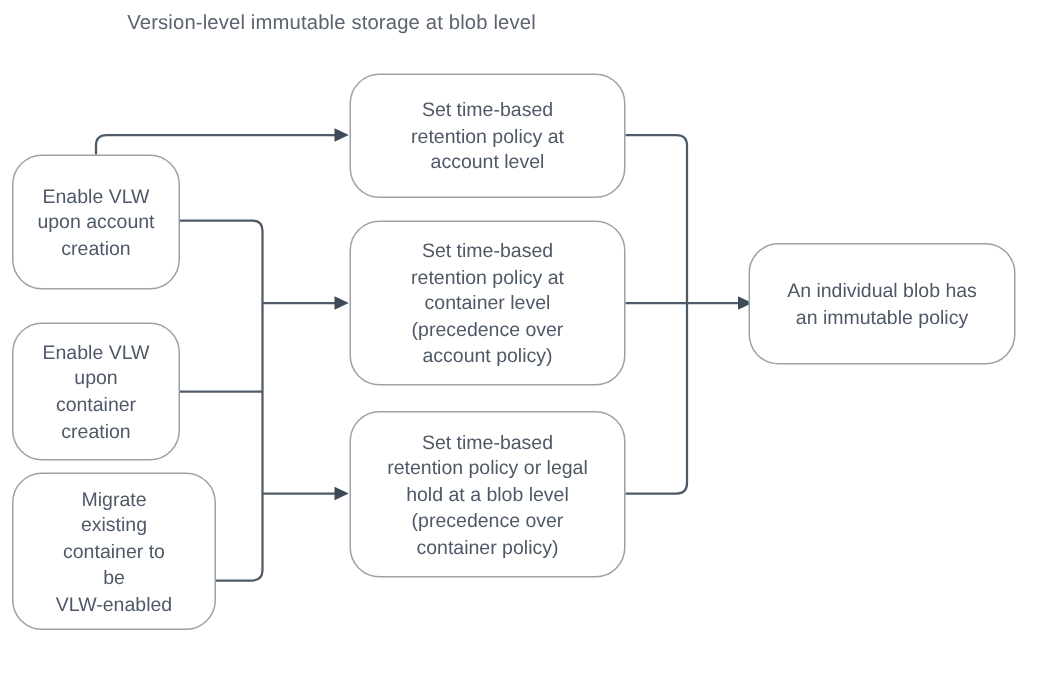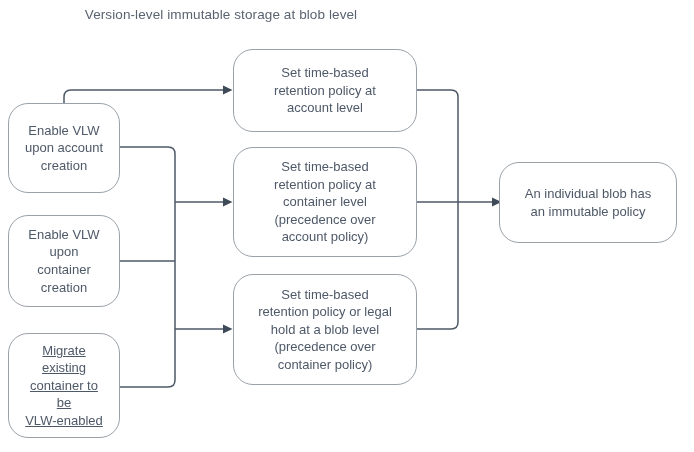--- a/index.html
+++ b/index.html
@@ -37,21 +37,21 @@
     text-align: center;
     color: #4e5968;
     font-size: 13px;
     line-height: 1.35;
     white-space: pre-line;
     padding: 4px 6px;
   }
   
   #n-l1 { left: 8px;   top: 103px; width: 112px; height: 90px;  }
   #n-l2 { left: 8px;   top: 215px; width: 112px; height: 92px;  }
-  #n-l3 { left: 8px;   top: 333px; width: 112px; height: 105px; text-decoration: underline; }
+  #n-l3 { left: 8px;   top: 315px; width: 136px; height: 105px; }
   
   #n-m1 { left: 233px; top: 49px;  width: 184px; height: 83px;  }
   #n-m2 { left: 233px; top: 147px; width: 184px; height: 110px; }
   #n-m3 { left: 233px; top: 274px; width: 184px; height: 111px; }
   
   #n-r1 { left: 499px; top: 162px; width: 178px; height: 81px;  }
 
   svg.wires {
     position: absolute;
     left: 0;

